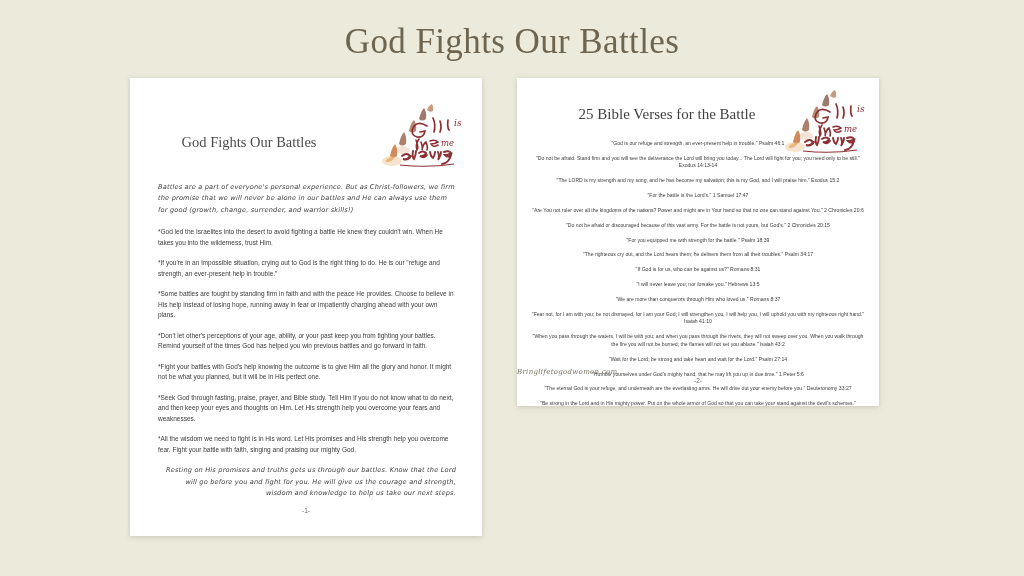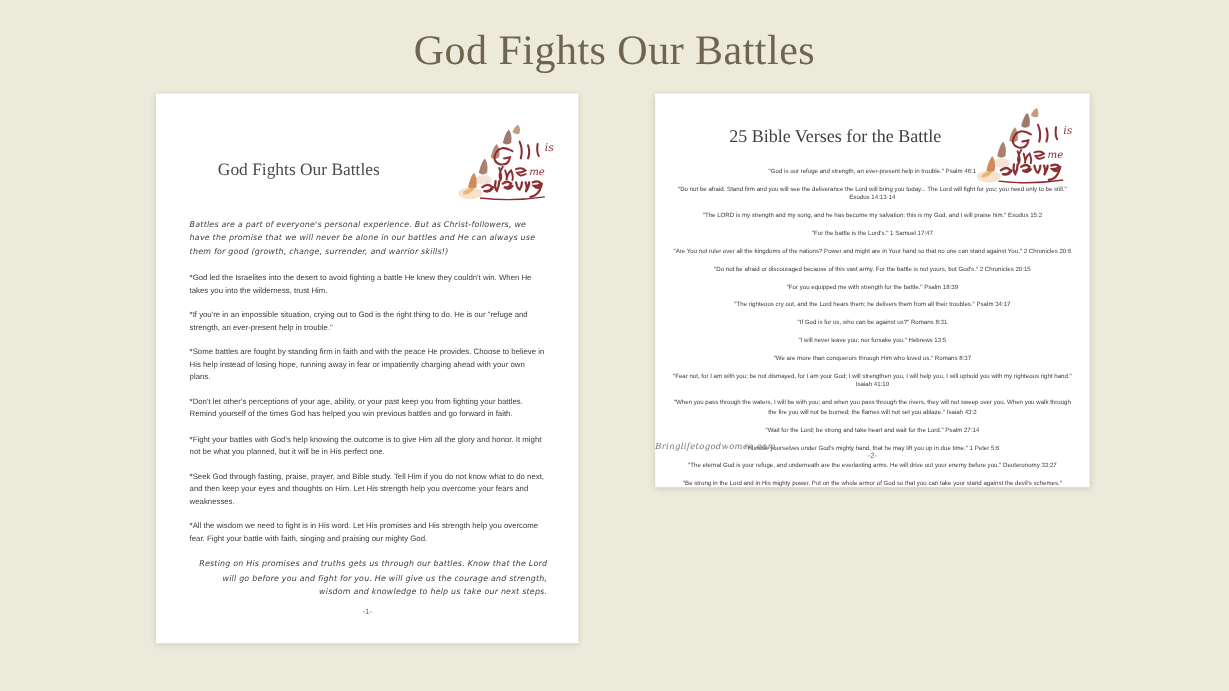--- a/index.html
+++ b/index.html
@@ -41,21 +41,21 @@
     box-shadow: 0 1px 5px rgba(120,118,100,0.30);
     overflow: hidden;
   }
   .page-left {
     left: 130px;
     top: 78px;
     width: 352px;
     height: 458px;
   }
   .page-right {
-    left: 546px;
+    left: 517px;
     top: 78px;
     width: 362px;
     height: 328px;
   }
 
   
   .logo {
     position: absolute;
     width: 96px;
     height: 66px;
@@ -193,21 +193,21 @@
           <path d="M47 49 q4-3 7 0 q-2 4-6 3 q4 3 7-1"></path>
           <path d="M58 48 q1 5 3 6 q2-3 2-6"></path>
           <path d="M66 48 q2 5 0 8 q3-5 3-8"></path>
           <path d="M72 48 q5-2 7 1 q-3 2-6 2 q3 3 6 0 q-2 8-9 9"></path>
         </g>
         <path d="M28 61 q28 3 54 -1" stroke="#8c2f33" stroke-width="1.1" fill="none"></path>
       </svg>
     </div>
 
     <div class="left-body">
-      <p class="hand">Battles are a part of everyone's personal experience. But as Christ-followers, we have the promise that we will never be alone in our battles and He can always use them for good (growth, change, surrender, and warrior skills!)</p>
+      <p class="hand">Battles are a part of everyone's personal experience. But as Christ-followers, we firm the promise that we will never be alone in our battles and He can always use them for good (growth, change, surrender, and warrior skills!)</p>
       <p class="bullet">*God led the Israelites into the desert to avoid fighting a battle He knew they couldn't win. When He takes you into the wilderness, trust Him.</p>
       <p class="bullet">*If you're in an impossible situation, crying out to God is the right thing to do. He is our "refuge and strength, an ever-present help in trouble."</p>
       <p class="bullet">*Some battles are fought by standing firm in faith and with the peace He provides. Choose to believe in His help instead of losing hope, running away in fear or impatiently charging ahead with your own plans.</p>
       <p class="bullet">*Don't let other's perceptions of your age, ability, or your past keep you from fighting your battles. Remind yourself of the times God has helped you win previous battles and go forward in faith.</p>
       <p class="bullet">*Fight your battles with God's help knowing the outcome is to give Him all the glory and honor. It might not be what you planned, but it will be in His perfect one.</p>
       <p class="bullet">*Seek God through fasting, praise, prayer, and Bible study. Tell Him if you do not know what to do next, and then keep your eyes and thoughts on Him. Let His strength help you overcome your fears and weaknesses.</p>
       <p class="bullet">*All the wisdom we need to fight is in His word. Let His promises and His strength help you overcome fear. Fight your battle with faith, singing and praising our mighty God.</p>
       <p class="hand center">Resting on His promises and truths gets us through our battles. Know that the Lord will go before you and fight for you. He will give us the courage and strength, wisdom and knowledge to help us take our next steps.</p>
     </div>
 

